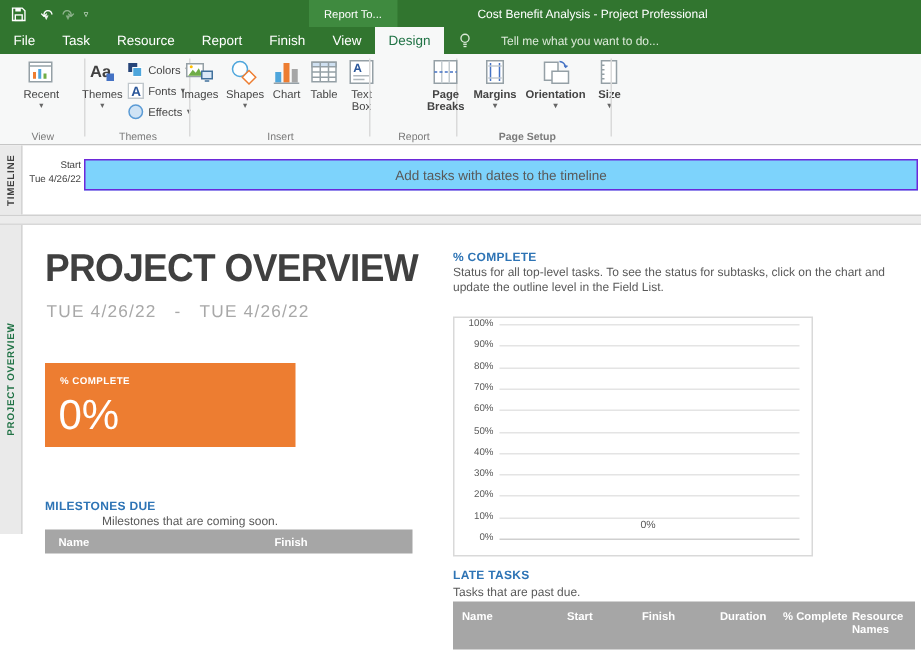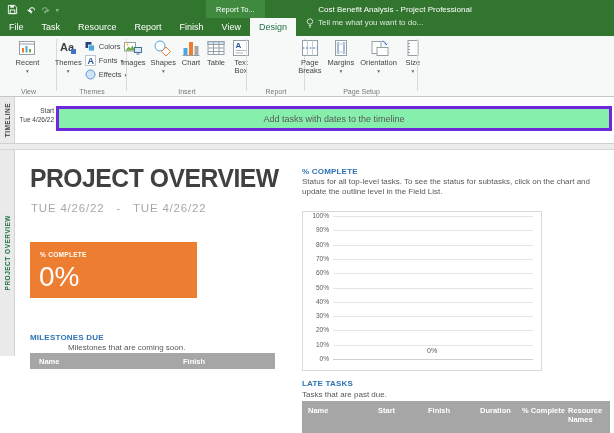--- a/index.html
+++ b/index.html
@@ -15,21 +15,21 @@
   .ctx-chip{position:absolute;left:206px;top:0;height:18px;background:#3F8A3F;color:#fff;
     font-size:7.5px;display:flex;align-items:center;padding:0 10px;}
   .win-title{position:absolute;left:270px;top:0;width:250px;height:18px;display:flex;
     align-items:center;justify-content:center;color:#fff;font-size:8px;}
 
   
   .tabrow{position:absolute;left:0;top:18px;width:614px;height:18px;background:#31752F;display:flex;align-items:stretch;}
   .tabs{display:flex;align-items:stretch;}
   .tab{display:flex;align-items:center;padding:0 9px;color:#fff;font-size:9px;cursor:default;}
   .tab.active{background:#f7f8f8;color:#217346;}
-  .tellme{display:flex;gap:4px;color:#dcead9;font-size:8px;padding:0 10px;}
+  .tellme{display:flex;align-items:center;gap:20px;color:#dcead9;font-size:8px;padding:0 10px;}
 
   
   .ribbon{position:absolute;left:0;top:36px;width:614px;height:60px;background:#f7f8f8;border-bottom:1px solid #c6c6c6;}
   .group{position:absolute;top:0;height:60px;}
   .group::after{content:"";position:absolute;right:0;top:3px;height:52px;border-right:1px solid #dadada;}
   .group-label{position:absolute;bottom:1px;left:0;width:100%;text-align:center;font-size:7px;color:#7a7a7a;}
   .btnrow{position:absolute;top:2px;left:0;right:2px;display:flex;justify-content:center;align-items:flex-start;gap:3px;}
   .bigbtn{display:flex;flex-direction:column;align-items:center;font-size:7.5px;line-height:8px;color:#444;text-align:center;cursor:default;}
   .bigbtn .ic{width:20px;height:20px;margin-bottom:1px;}
   .arrow{font-size:5.5px;color:#666;}
@@ -37,22 +37,22 @@
   .smallbtn{display:flex;align-items:center;gap:3px;font-size:7.5px;color:#444;height:11px;cursor:default;}
   .smallbtn .ic{width:11px;height:11px;}
 
   
   .tl{position:absolute;left:0;top:97px;width:614px;height:46px;background:#fff;border-bottom:1px solid #d0d0d0;}
   .strip{position:absolute;left:0;top:0;bottom:0;width:14px;background:#eaeaea;border-right:1px solid #d4d4d4;
     display:flex;align-items:center;justify-content:center;}
   .vlabel{writing-mode:vertical-rl;transform:rotate(180deg);font-size:6.5px;font-weight:bold;
     color:#3f3f3f;letter-spacing:.5px;white-space:nowrap;}
   .tl-start{position:absolute;left:14px;top:9px;width:40px;text-align:right;font-size:6.5px;color:#3f3f3f;line-height:9px;}
-  .tl-box{position:absolute;left:56px;top:9px;right:2px;height:19px;border:3px solid #6d28d9;
-    display:flex;align-items:center;justify-content:center;font-size:9px;color:#595959;background:#86efac;}
+  .tl-box{position:absolute;left:56px;top:9px;right:2px;height:19px;border:1px solid #6d28d9;
+    display:flex;align-items:center;justify-content:center;font-size:9px;color:#595959;background:#7dd3fc;}
 
   
   .splitter{position:absolute;left:0;top:144px;width:614px;height:5px;background:#ececec;border-bottom:1px solid #d8d8d8;}
 
   
   .rp{position:absolute;left:0;top:150px;width:614px;height:206px;background:#fff;}
   .rp .strip .vlabel{color:#217346;}
   .rp-title{position:absolute;left:30px;top:13px;font-size:26px;font-weight:bold;color:#404040;
     letter-spacing:-.5px;transform:scaleX(.95);transform-origin:left;white-space:nowrap;}
   .rp-dates{position:absolute;left:31px;top:52px;font-size:11.5px;color:#a8a8a8;letter-spacing:.8px;}
@@ -220,21 +220,21 @@
           <span>Text Box</span>
         </div>
       </div>
       <div class="group-label">Insert</div>
     </div>
 
     <div class="group" style="left:247px;width:58px;">
       <div class="group-label">Report</div>
     </div>
 
-    <div class="group" style="left:305px;width:113px;">
+    <div class="group" style="left:295px;width:113px;font-weight:bold;">
       <div class="btnrow" style="gap:6px;">
         <div class="bigbtn">
           <svg class="ic" viewBox="0 0 20 20">
               <rect x="2.5" y="2.5" width="15" height="15" fill="#fff" stroke="#95a0a6"></rect>
               <line x1="7.5" y1="2.5" x2="7.5" y2="17.5" stroke="#c3cbd0"></line>
               <line x1="12.5" y1="2.5" x2="12.5" y2="17.5" stroke="#c3cbd0"></line>
               <line x1="2.5" y1="10" x2="17.5" y2="10" stroke="#4472C4" stroke-dasharray="2,1.5"></line>
             </svg>
           <span>Page Breaks</span>
         </div>

